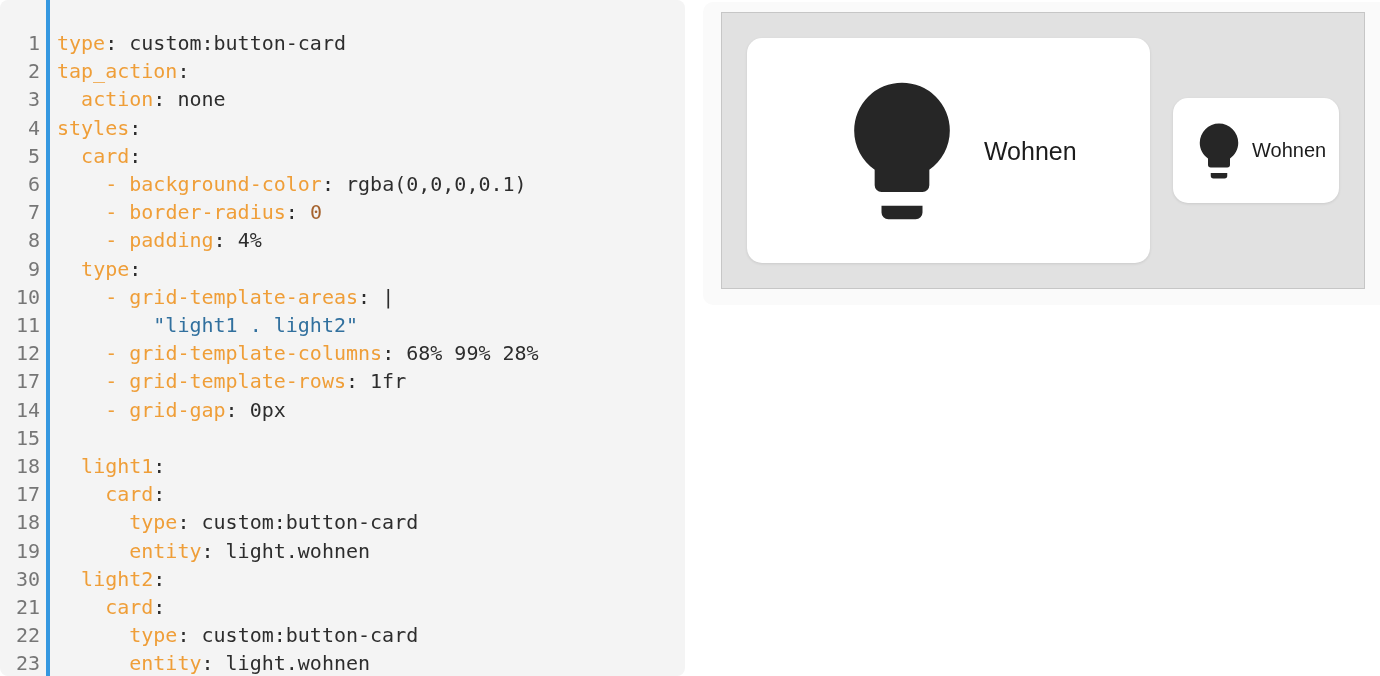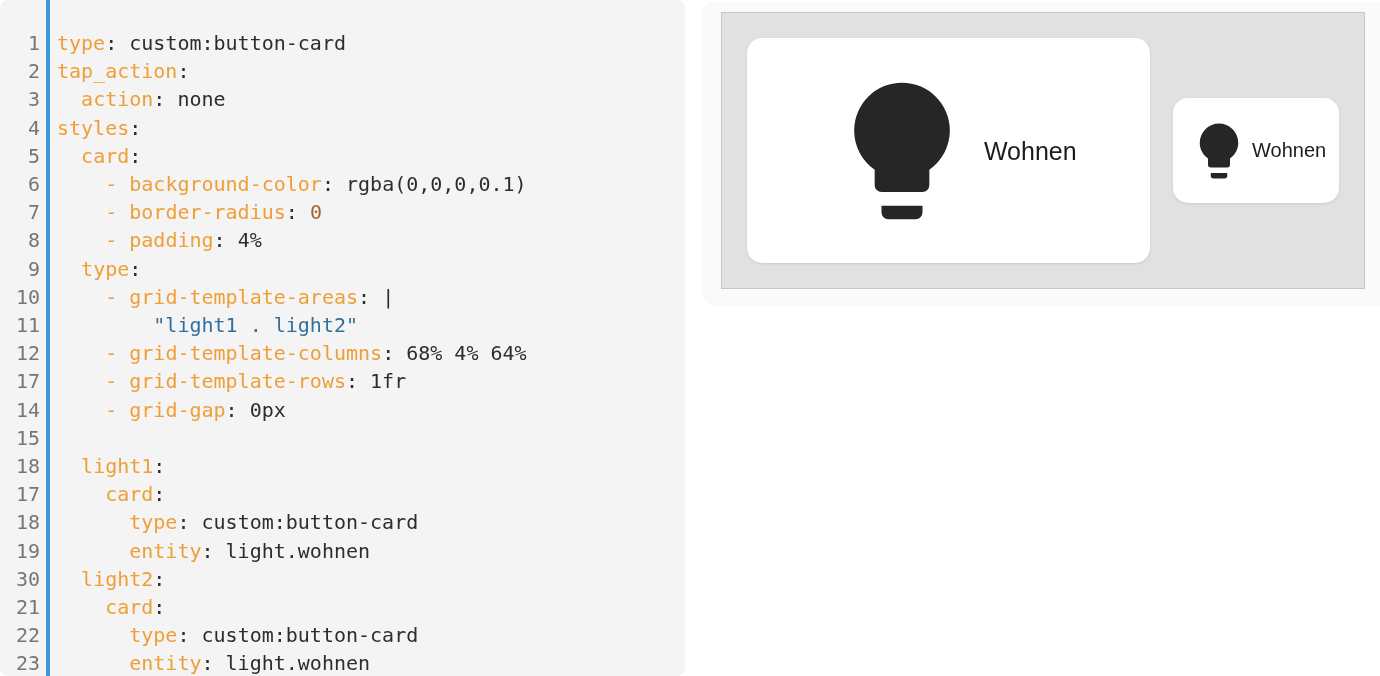--- a/index.html
+++ b/index.html
@@ -108,21 +108,21 @@
       <div class="code-line"><span class="line-num">2</span><span class="line-code"><span class="tk-k">tap_action</span><span class="tk-p">:</span></span></div>
       <div class="code-line"><span class="line-num">3</span><span class="line-code"><span class="tk-p">  </span><span class="tk-k">action</span><span class="tk-p">: none</span></span></div>
       <div class="code-line"><span class="line-num">4</span><span class="line-code"><span class="tk-k">styles</span><span class="tk-p">:</span></span></div>
       <div class="code-line"><span class="line-num">5</span><span class="line-code"><span class="tk-p">  </span><span class="tk-k">card</span><span class="tk-p">:</span></span></div>
       <div class="code-line"><span class="line-num">6</span><span class="line-code"><span class="tk-p">    </span><span class="tk-k">- background-color</span><span class="tk-p">: rgba(0,0,0,0.1)</span></span></div>
       <div class="code-line"><span class="line-num">7</span><span class="line-code"><span class="tk-p">    </span><span class="tk-k">- border-radius</span><span class="tk-p">: </span><span class="tk-n">0</span></span></div>
       <div class="code-line"><span class="line-num">8</span><span class="line-code"><span class="tk-p">    </span><span class="tk-k">- padding</span><span class="tk-p">: 4%</span></span></div>
       <div class="code-line"><span class="line-num">9</span><span class="line-code"><span class="tk-p">  </span><span class="tk-k">type</span><span class="tk-p">:</span></span></div>
       <div class="code-line"><span class="line-num">10</span><span class="line-code"><span class="tk-p">    </span><span class="tk-k">- grid-template-areas</span><span class="tk-p">: |</span></span></div>
       <div class="code-line"><span class="line-num">11</span><span class="line-code"><span class="tk-p">        </span><span class="tk-s">"light1 . light2"</span></span></div>
-      <div class="code-line"><span class="line-num">12</span><span class="line-code"><span class="tk-p">    </span><span class="tk-k">- grid-template-columns</span><span class="tk-p">: 68% 4% 64%</span></span></div>
+      <div class="code-line"><span class="line-num">12</span><span class="line-code"><span class="tk-p">    </span><span class="tk-k">- grid-template-columns</span><span class="tk-p">: 68% 99% 28%</span></span></div>
       <div class="code-line"><span class="line-num">17</span><span class="line-code"><span class="tk-p">    </span><span class="tk-k">- grid-template-rows</span><span class="tk-p">: 1fr</span></span></div>
       <div class="code-line"><span class="line-num">14</span><span class="line-code"><span class="tk-p">    </span><span class="tk-k">- grid-gap</span><span class="tk-p">: 0px</span></span></div>
       <div class="code-line"><span class="line-num">15</span></div>
       <div class="code-line"><span class="line-num">18</span><span class="line-code"><span class="tk-p">  </span><span class="tk-k">light1</span><span class="tk-p">:</span></span></div>
       <div class="code-line"><span class="line-num">17</span><span class="line-code"><span class="tk-p">    </span><span class="tk-k">card</span><span class="tk-p">:</span></span></div>
       <div class="code-line"><span class="line-num">18</span><span class="line-code"><span class="tk-p">      </span><span class="tk-k">type</span><span class="tk-p">: custom:button-card</span></span></div>
       <div class="code-line"><span class="line-num">19</span><span class="line-code"><span class="tk-p">      </span><span class="tk-k">entity</span><span class="tk-p">: light.wohnen</span></span></div>
       <div class="code-line"><span class="line-num">30</span><span class="line-code"><span class="tk-p">  </span><span class="tk-k">light2</span><span class="tk-p">:</span></span></div>
       <div class="code-line"><span class="line-num">21</span><span class="line-code"><span class="tk-p">    </span><span class="tk-k">card</span><span class="tk-p">:</span></span></div>
       <div class="code-line"><span class="line-num">22</span><span class="line-code"><span class="tk-p">      </span><span class="tk-k">type</span><span class="tk-p">: custom:button-card</span></span></div>

